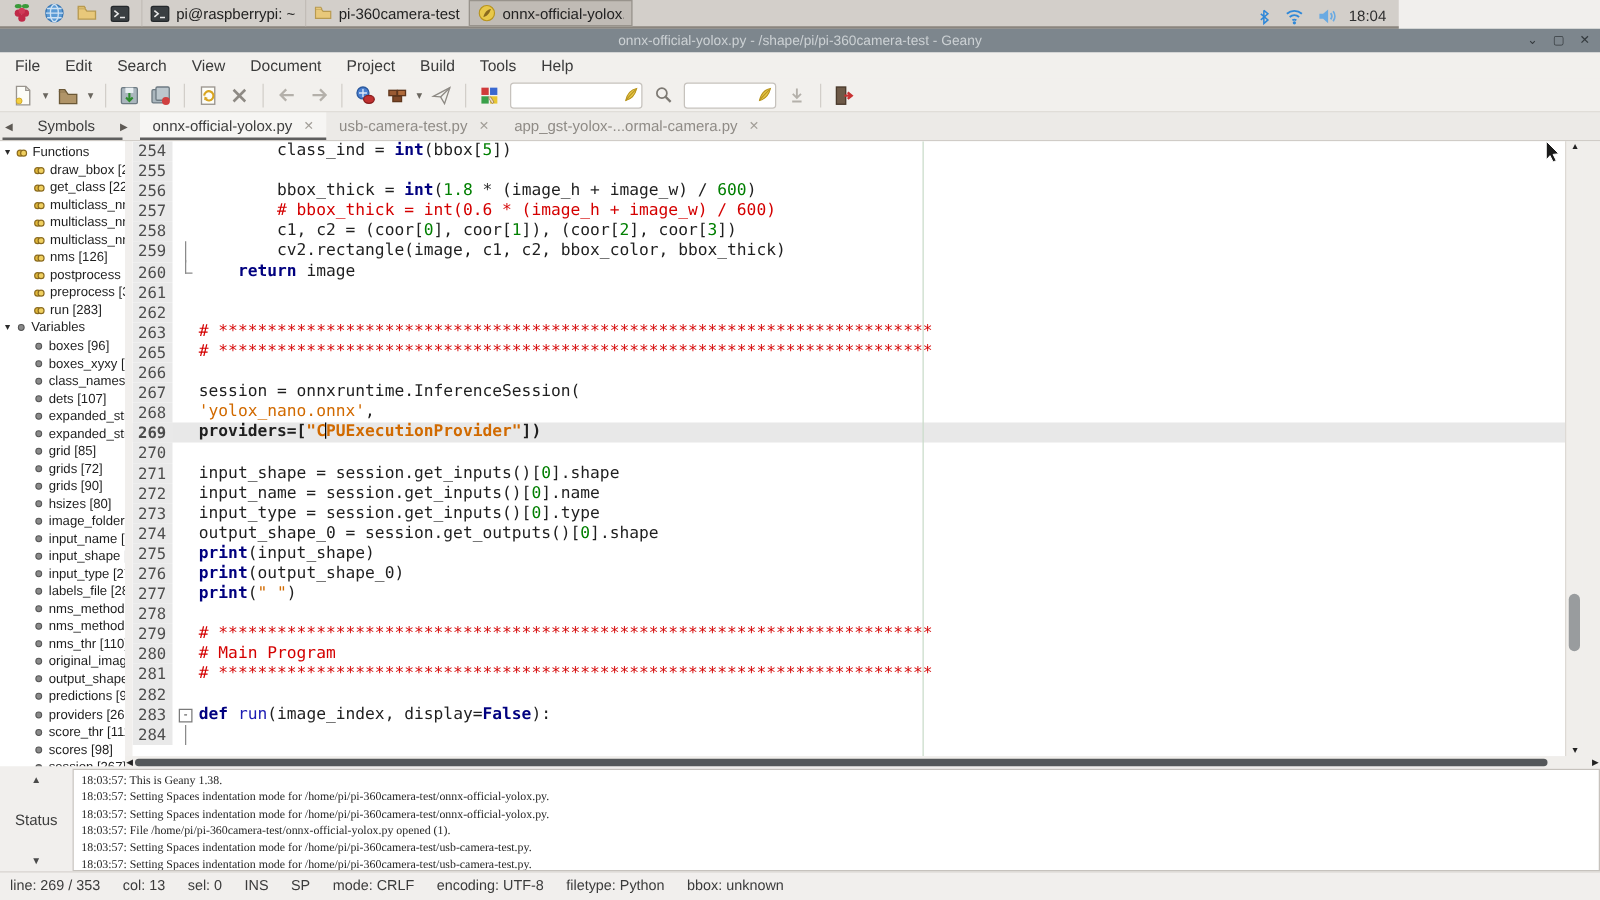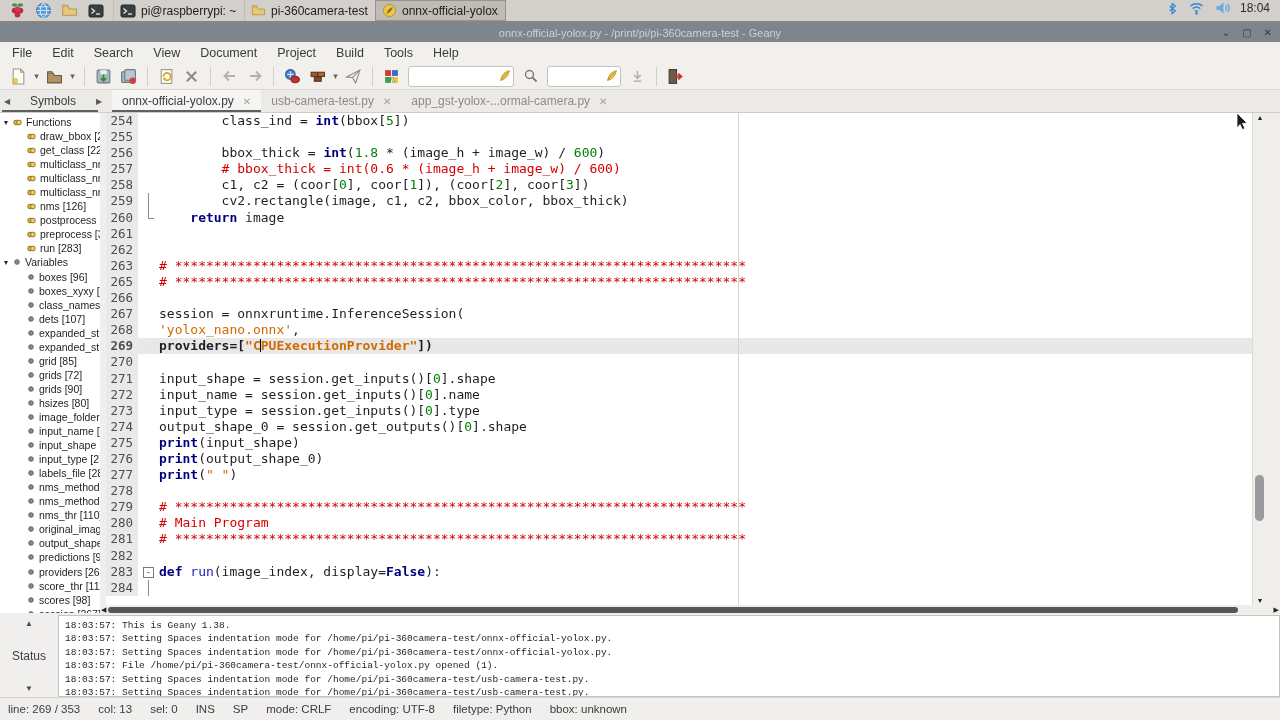--- a/index.html
+++ b/index.html
@@ -1,21 +1,21 @@
 <!DOCTYPE html>
 <html style="--keyword: #00007f; --number: #007f00; --string: #d16a00; --comment: #d40000; --funcname: #1b1bb3; --current_line: #e8e8e8; --edge_marker: #c9dcc9; --tray_icon: #2f88d8;"><head>
 <meta charset="utf-8">
 <style>
   html,body{margin:0;padding:0;width:1280px;height:720px;overflow:hidden;
     font-family:"Liberation Sans", sans-serif;background:#f1efed;position:relative;}
   #stage{position:absolute;inset:0;width:1280px;height:720px;}
 
   
-  #taskbar{position:absolute;left:0;top:0;width:1280px;height:23px;background:#d3cfca;
-    border-bottom:2px solid #8a857e;display:flex;align-items:flex-start;box-sizing:border-box;}
+  #taskbar{position:absolute;left:0;top:0;width:1119px;height:23px;background:#d3cfca;
+    border-bottom:2px solid #8a857e;display:flex;align-items:flex-end;box-sizing:border-box;}
   .launchers{display:flex;align-items:center;gap:7px;padding:0 8px;height:100%;}
   .launch{width:19px;height:19px;display:flex;align-items:center;justify-content:center;}
   .tasks{display:flex;align-items:center;height:100%;}
   .task{display:flex;align-items:center;gap:5px;width:131px;height:100%;padding:0 6px;
     box-sizing:border-box;border-left:1px solid #c2bdb7;font-size:12px;color:#222;overflow:hidden;}
   .task span.tlabel{white-space:nowrap;overflow:hidden;}
   .task.active{background:#c0bbb5;border:1px solid #98938c;}
   #tray{margin-left:auto;display:flex;align-items:center;gap:9px;padding-right:10px;}
   #clock{font-size:12px;color:#2e2e2e;}
 
@@ -99,21 +99,21 @@
   .harrow{position:absolute;top:1px;font-size:7px;color:#222;}
 
   
   #messages{position:absolute;left:0;top:615px;width:1280px;height:82px;background:#f1efed;}
   #msgtabs{position:absolute;left:0;top:0;width:58px;height:100%;display:flex;flex-direction:column;
     align-items:center;justify-content:space-between;padding:4px 0;box-sizing:border-box;}
   #msgtabs .tscroll{font-size:8px;color:#4a4a4a;}
   #msgtabs .mtab{font-size:12px;color:#3e3e3e;}
   #msgbox{position:absolute;left:58px;top:0;right:0;bottom:0;background:#fff;
     border:1px solid #c6c2bd;box-sizing:border-box;overflow:hidden;padding:3px 0 0 6px;}
-  .msg-line{font-family:Liberation Mono, monospace;font-size:9.5px;line-height:13.4px;
+  .msg-line{font-family:Liberation Serif, serif;font-size:9.5px;line-height:13.4px;
     color:#1f1f1f;white-space:nowrap;}
 
   
   #statusbar{position:absolute;left:0;top:697px;width:1280px;height:23px;background:#f1efed;
     border-top:1px solid #d8d4d0;display:flex;align-items:center;padding-left:8px;gap:18px;
     box-sizing:border-box;}
   #statusbar span{font-size:11.5px;color:#3b3b3b;white-space:nowrap;}
 
   #mousecursor{position:absolute;left:1236px;top:112px;pointer-events:none;z-index:99;}
   svg{display:block;}
@@ -204,21 +204,21 @@
               <path d="M2 6h3l4-3.5v11L5 10H2z" fill="#6aaae2"></path>
               <path d="M11 5.5a4 4 0 0 1 0 5M13 4a6.5 6.5 0 0 1 0 8" fill="none" stroke="#6aaae2" stroke-width="1.4"></path>
             </svg>
           </span>
         </span>
       <span id="clock">18:04</span>
     </div>
   </div>
 
   <div id="titlebar">
-    <span class="wtitle">onnx-official-yolox.py - /print/pi/pi-360camera-test - Geany</span>
+    <span class="wtitle">onnx-official-yolox.py - /shape/pi/pi-360camera-test - Geany</span>
     <span id="wcontrols">
         <span class="wc">⌄</span>
         <span class="wc">▢</span>
         <span class="wc">✕</span>
       </span>
   </div>
 
   <div id="menubar">
       <div class="mitem">File</div>
       <div class="mitem">Edit</div>

